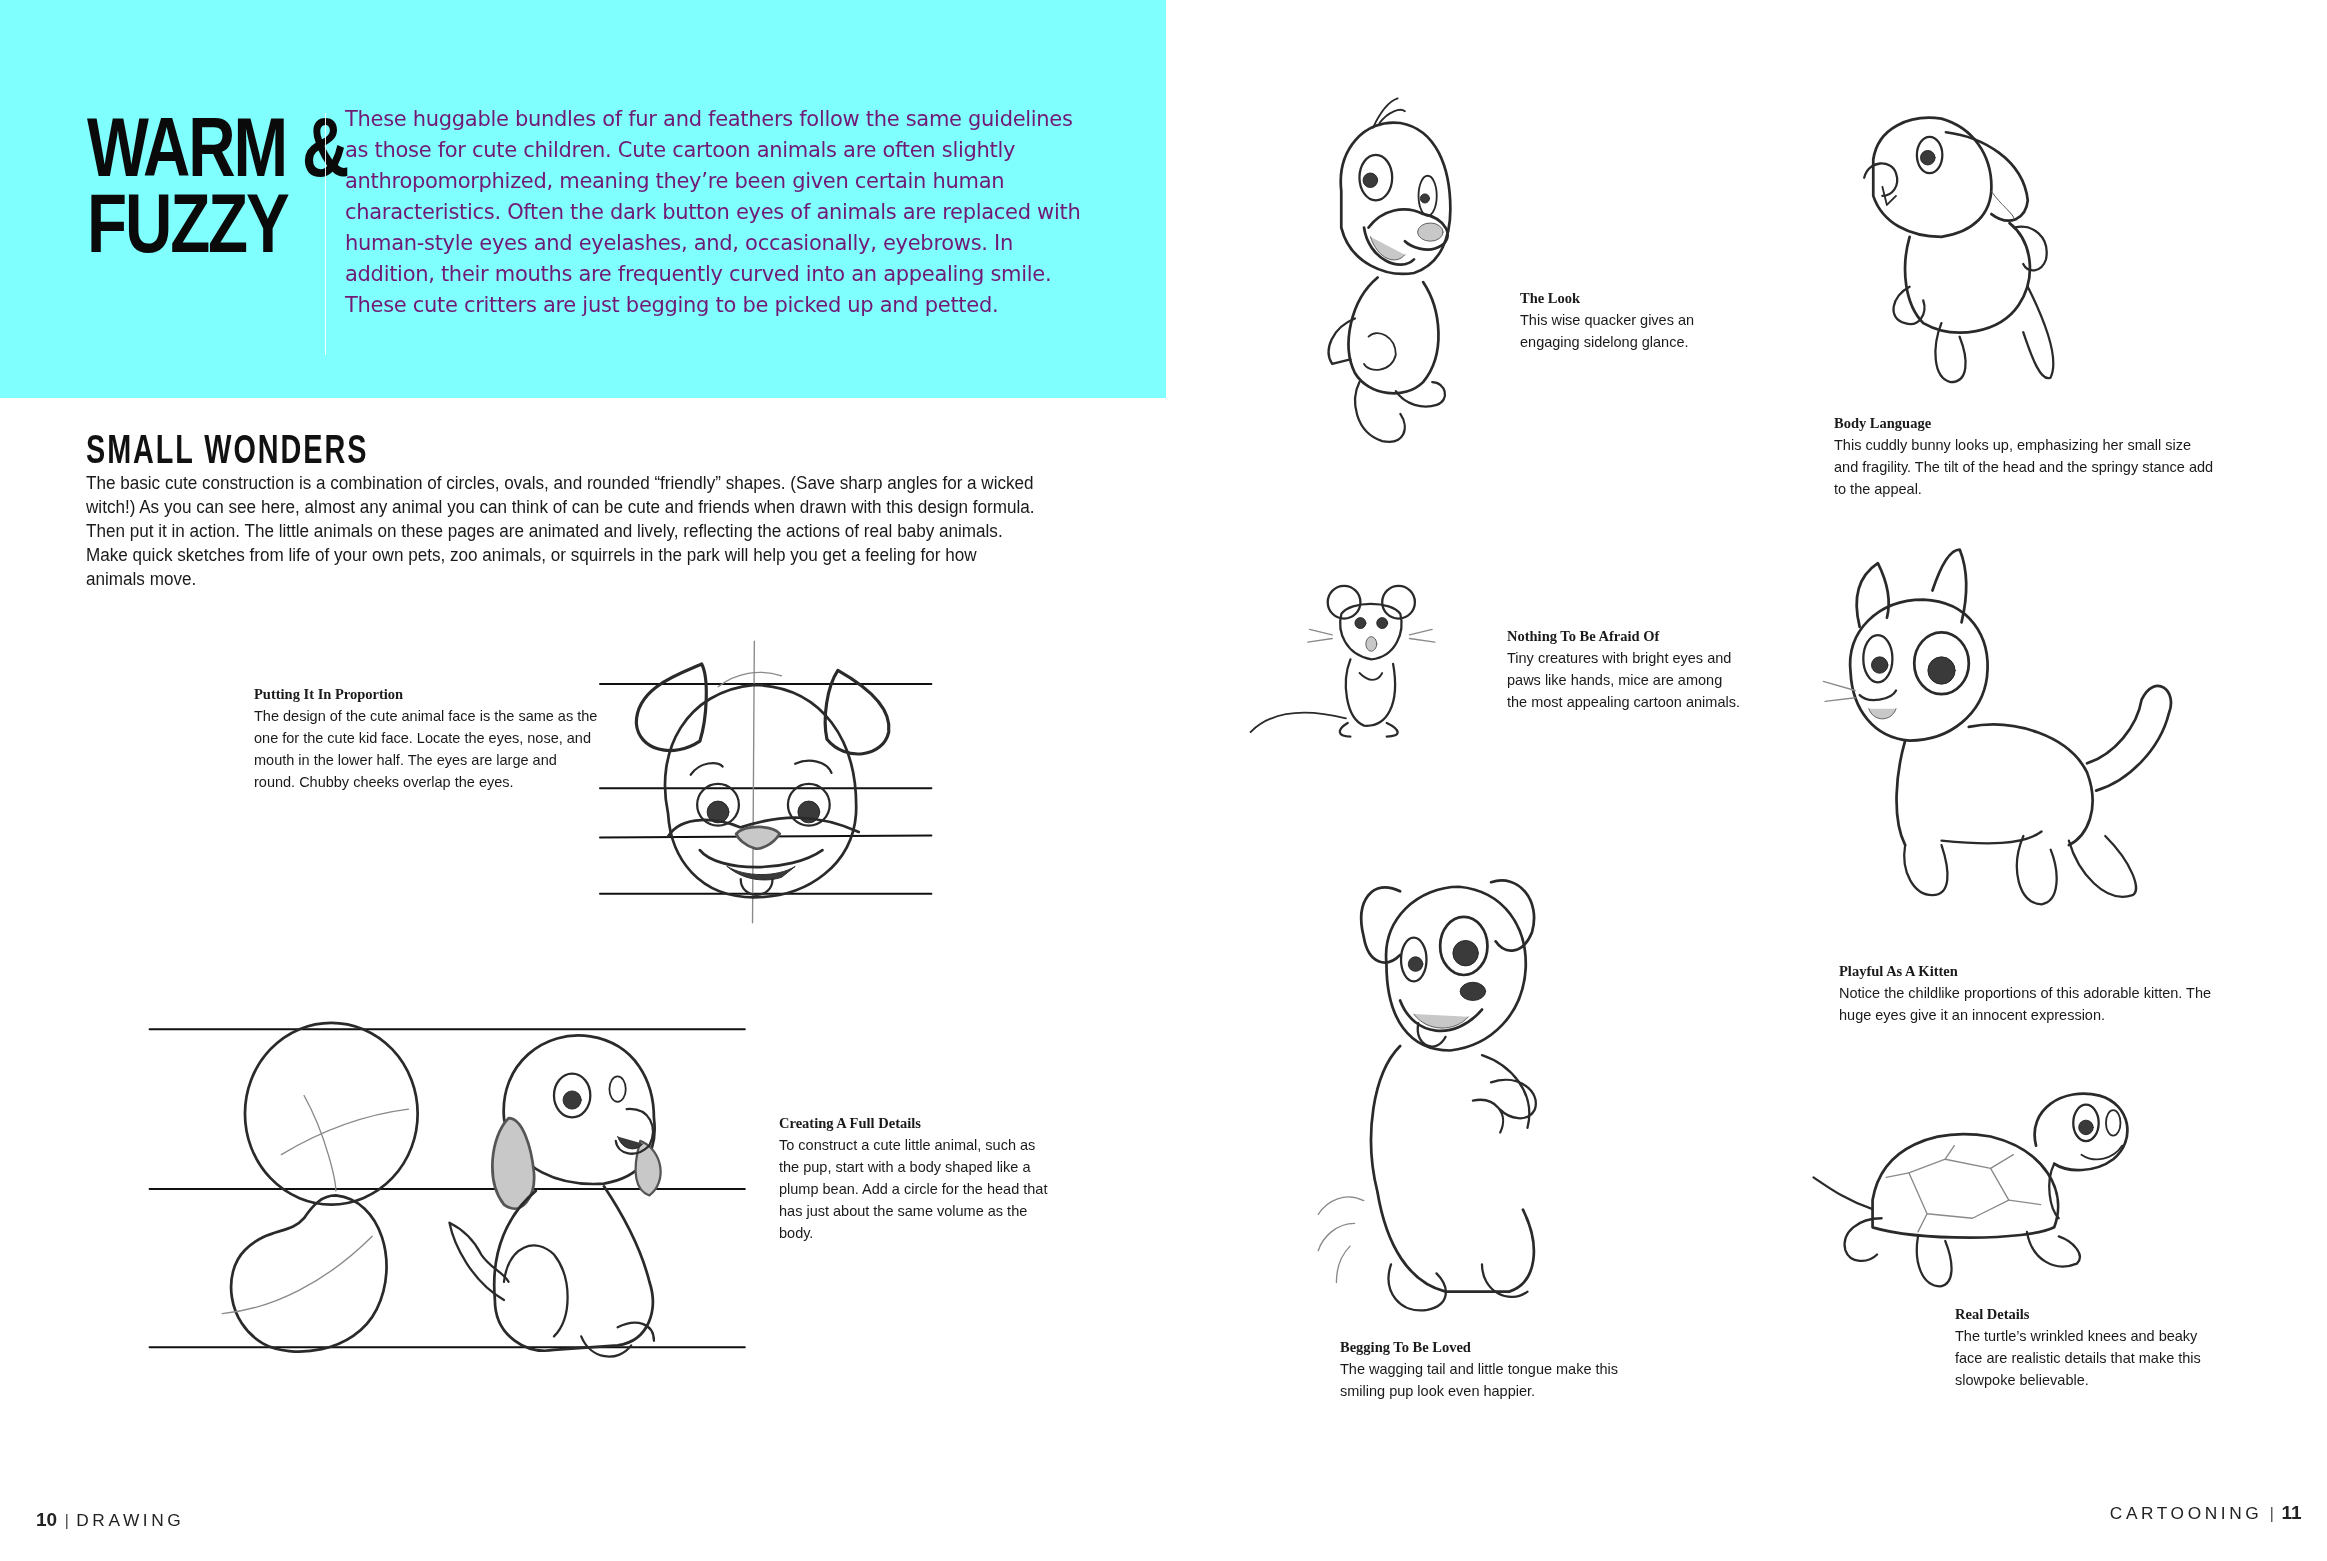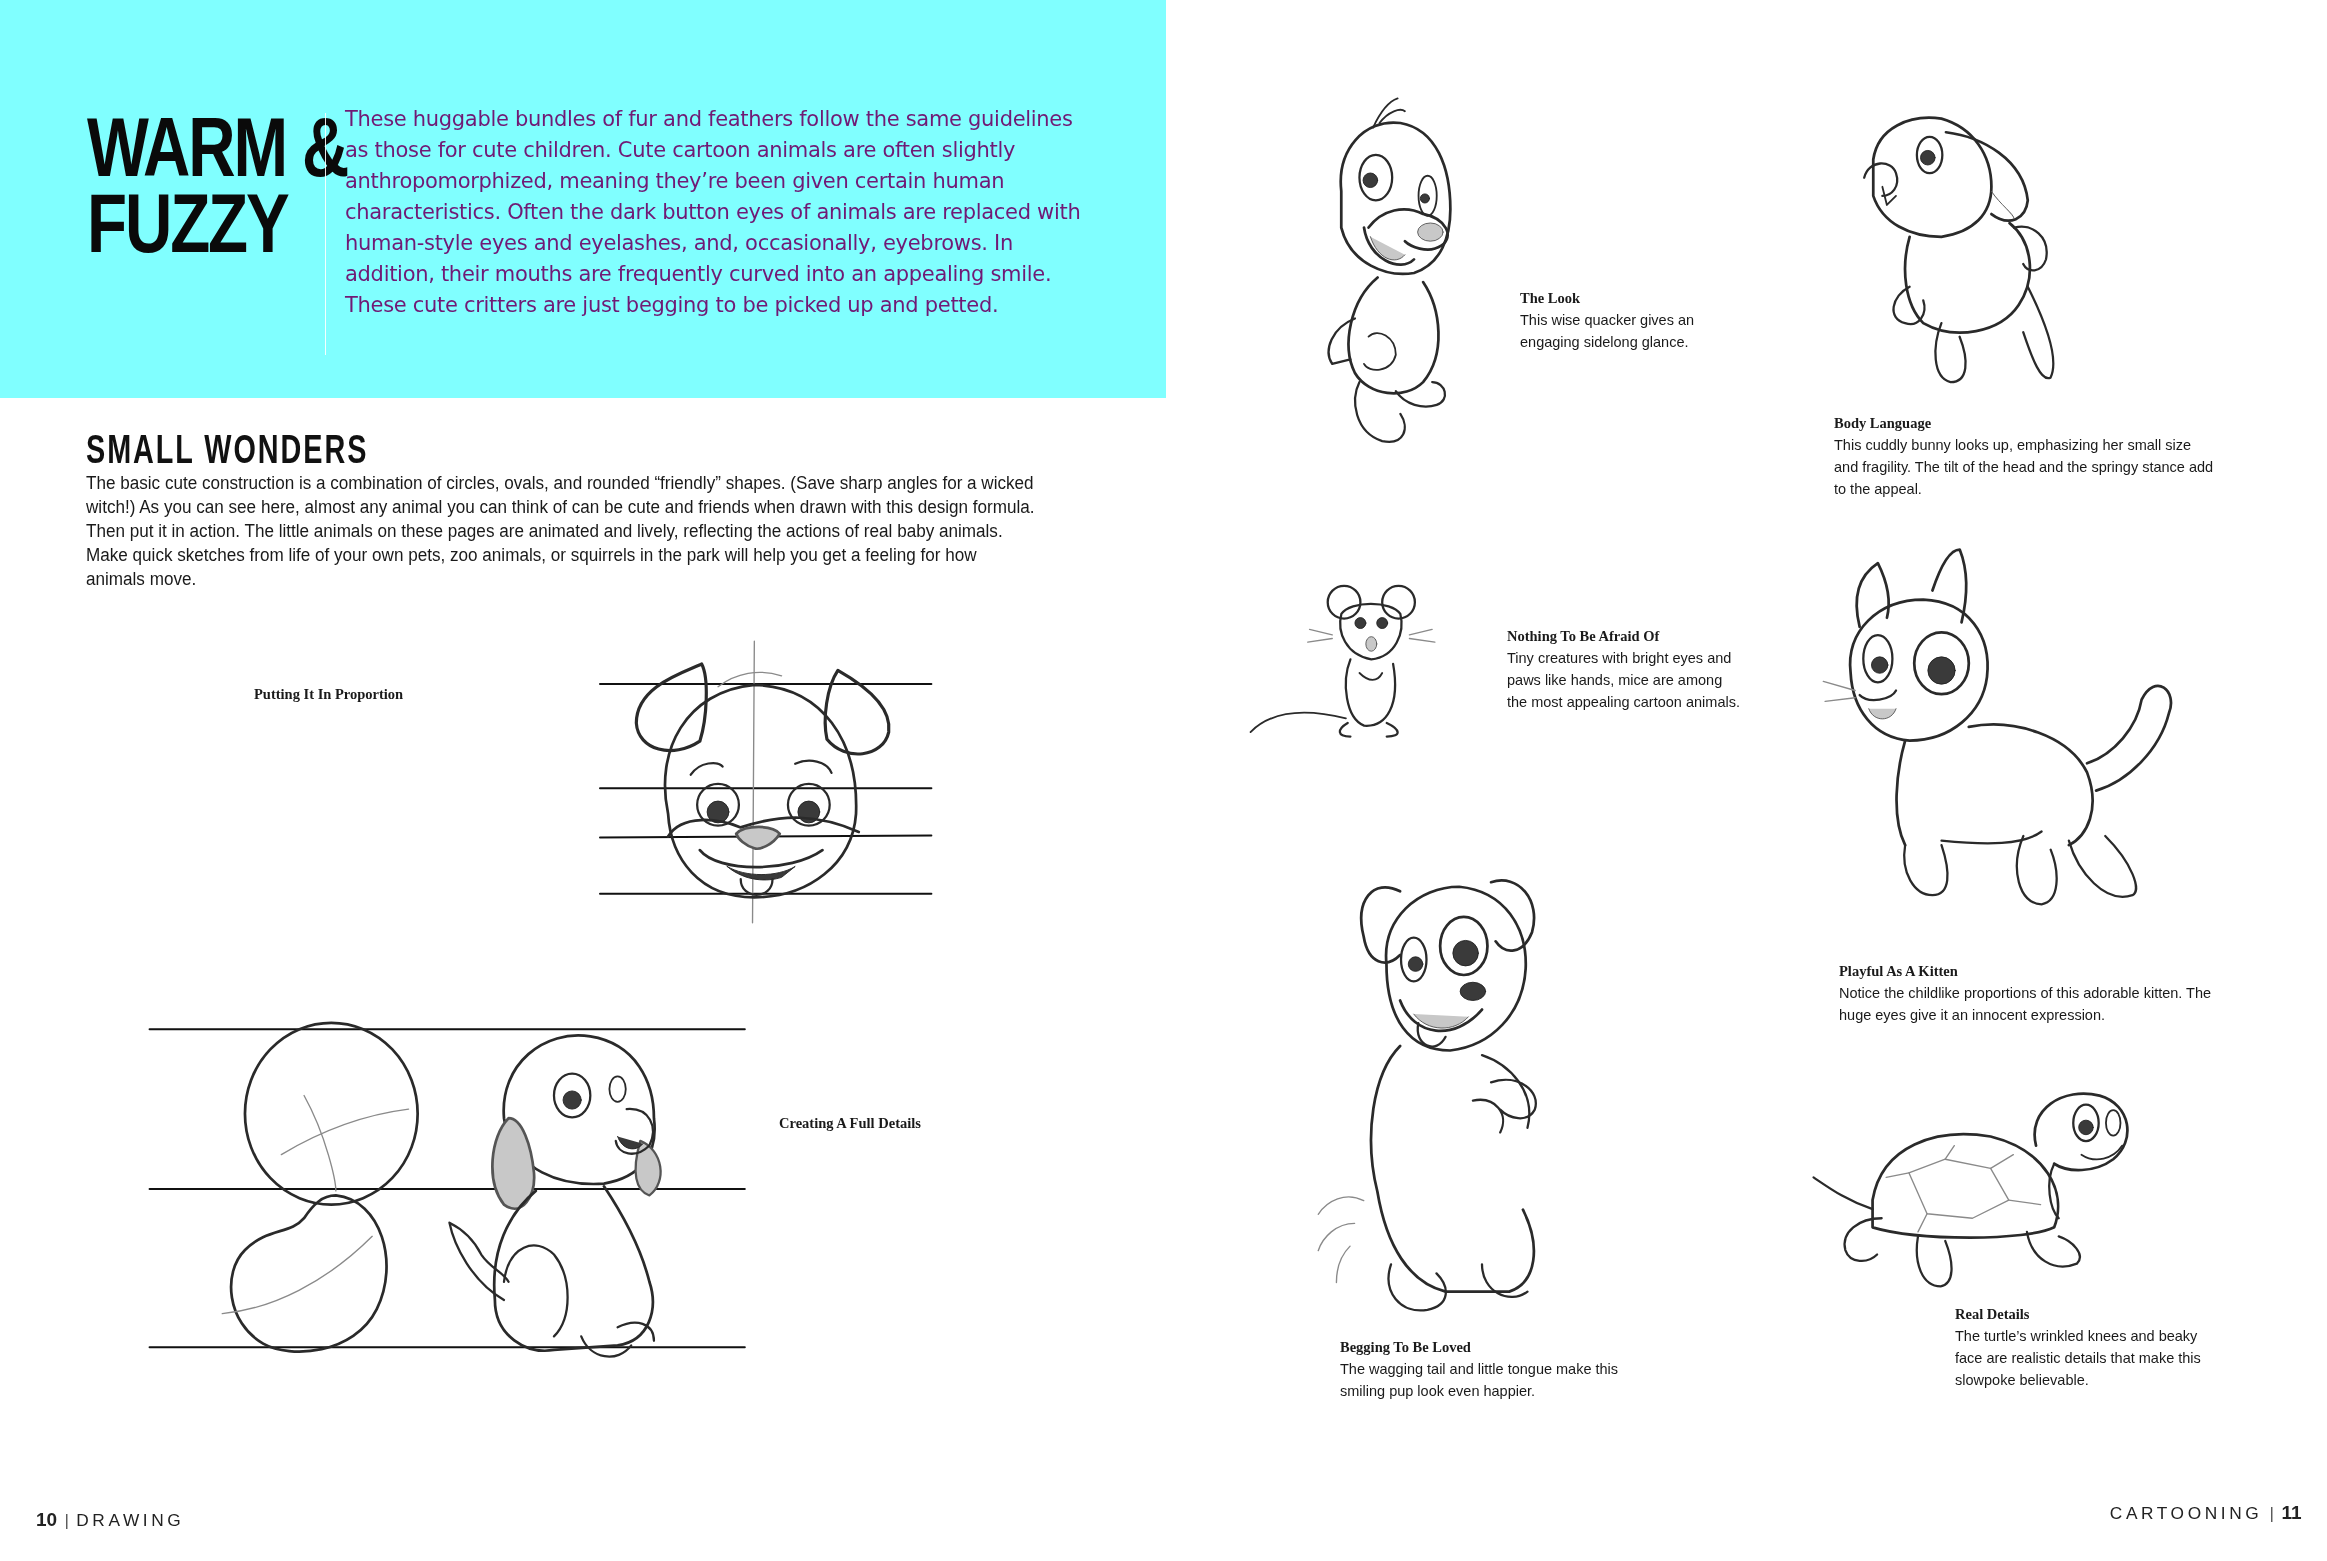--- a/index.html
+++ b/index.html
@@ -41,20 +41,21 @@
   <span class="line">FUZZY</span>
 </div>
 <div class="abs divider"></div>
 <div class="abs intro">These huggable bundles of fur and feathers follow the same guidelines as those for cute children. Cute cartoon animals are often slightly anthropomorphized, meaning they’re been given certain human characteristics. Often the dark button eyes of animals are replaced with human-style eyes and eyelashes, and, occasionally, eyebrows. In addition, their mouths are frequently curved into an appealing smile. These cute critters are just begging to be picked up and petted.</div>
 
 <div class="abs section-title">SMALL WONDERS</div>
 <div class="abs body-para">The basic cute construction is a combination of circles, ovals, and rounded “friendly” shapes. (Save sharp angles for a wicked witch!) As you can see here, almost any animal you can think of can be cute and friends when drawn with this design formula. Then put it in action. The little animals on these pages are animated and lively, reflecting the actions of real baby animals. Make quick sketches from life of your own pets, zoo animals, or squirrels in the park will help you get a feeling for how animals move.</div>
 
 <div class="abs caption" style="left:254px; top:683px; width:345px;">
   <span class="cap-title">Putting It In Proportion</span>
+  <span>The design of the cute animal face is the same as the one for the cute kid face. Locate the eyes, nose, and mouth in the lower half. The eyes are large and round. Chubby cheeks overlap the eyes.</span>
 </div>
 
 <svg class="sketch" style="left:600px; top:632px;" width="345" height="300" viewBox="0 0 380 330">
   <line class="guide" x1="0" y1="57" x2="365" y2="57"></line>
   <line class="guide" x1="0" y1="172" x2="365" y2="172"></line>
   <line class="guide" x1="0" y1="226" x2="365" y2="224"></line>
   <line class="guide" x1="0" y1="288" x2="365" y2="288"></line>
   <line class="thin" x1="170" y1="10" x2="168" y2="320"></line>
 
   <path d="M75 200 C60 130 95 65 170 58 C245 60 285 120 282 200 C278 255 230 292 170 292 C110 292 78 250 75 200 Z" stroke-width="3"></path>
@@ -107,20 +108,21 @@
   <path d="M395 300 C400 260 430 250 450 270 C470 295 470 340 450 360" stroke-width="2.5"></path>
 
   <path d="M395 320 C360 300 340 260 335 235 C345 240 360 250 370 270 C380 285 395 290 400 300" stroke-width="2.5"></path>
 
   <path d="M480 360 C490 385 520 390 535 370" stroke-width="2.5"></path>
   <path d="M520 350 C540 340 560 345 560 365" stroke-width="2.5"></path>
 </svg>
 
 <div class="abs caption" style="left:779px; top:1112px; width:273px;">
   <span class="cap-title">Creating A Full Details</span>
+  <span>To construct a cute little animal, such as the pup, start with a body shaped like a plump bean. Add a circle for the head that has just about the same volume as the body.</span>
 </div>
 
 <svg class="sketch" style="left:1314px; top:91px;" width="200" height="364" viewBox="0 0 220 400">
   <path d="M65 40 C72 25 80 12 92 8 M72 35 C82 22 95 18 100 22" stroke-width="2"></path>
   <path d="M30 110 C25 65 55 30 95 35 C135 42 150 85 150 130 C150 160 140 190 110 200 C80 205 40 190 30 150 Z" stroke-width="3"></path>
   <ellipse cx="68" cy="95" rx="18" ry="25" stroke-width="2.5"></ellipse>
   <circle cx="62" cy="98" r="8" class="dark"></circle>
   <ellipse cx="125" cy="115" rx="10" ry="22" stroke-width="2"></ellipse>
   <circle cx="122" cy="118" r="5" class="dark"></circle>
 

